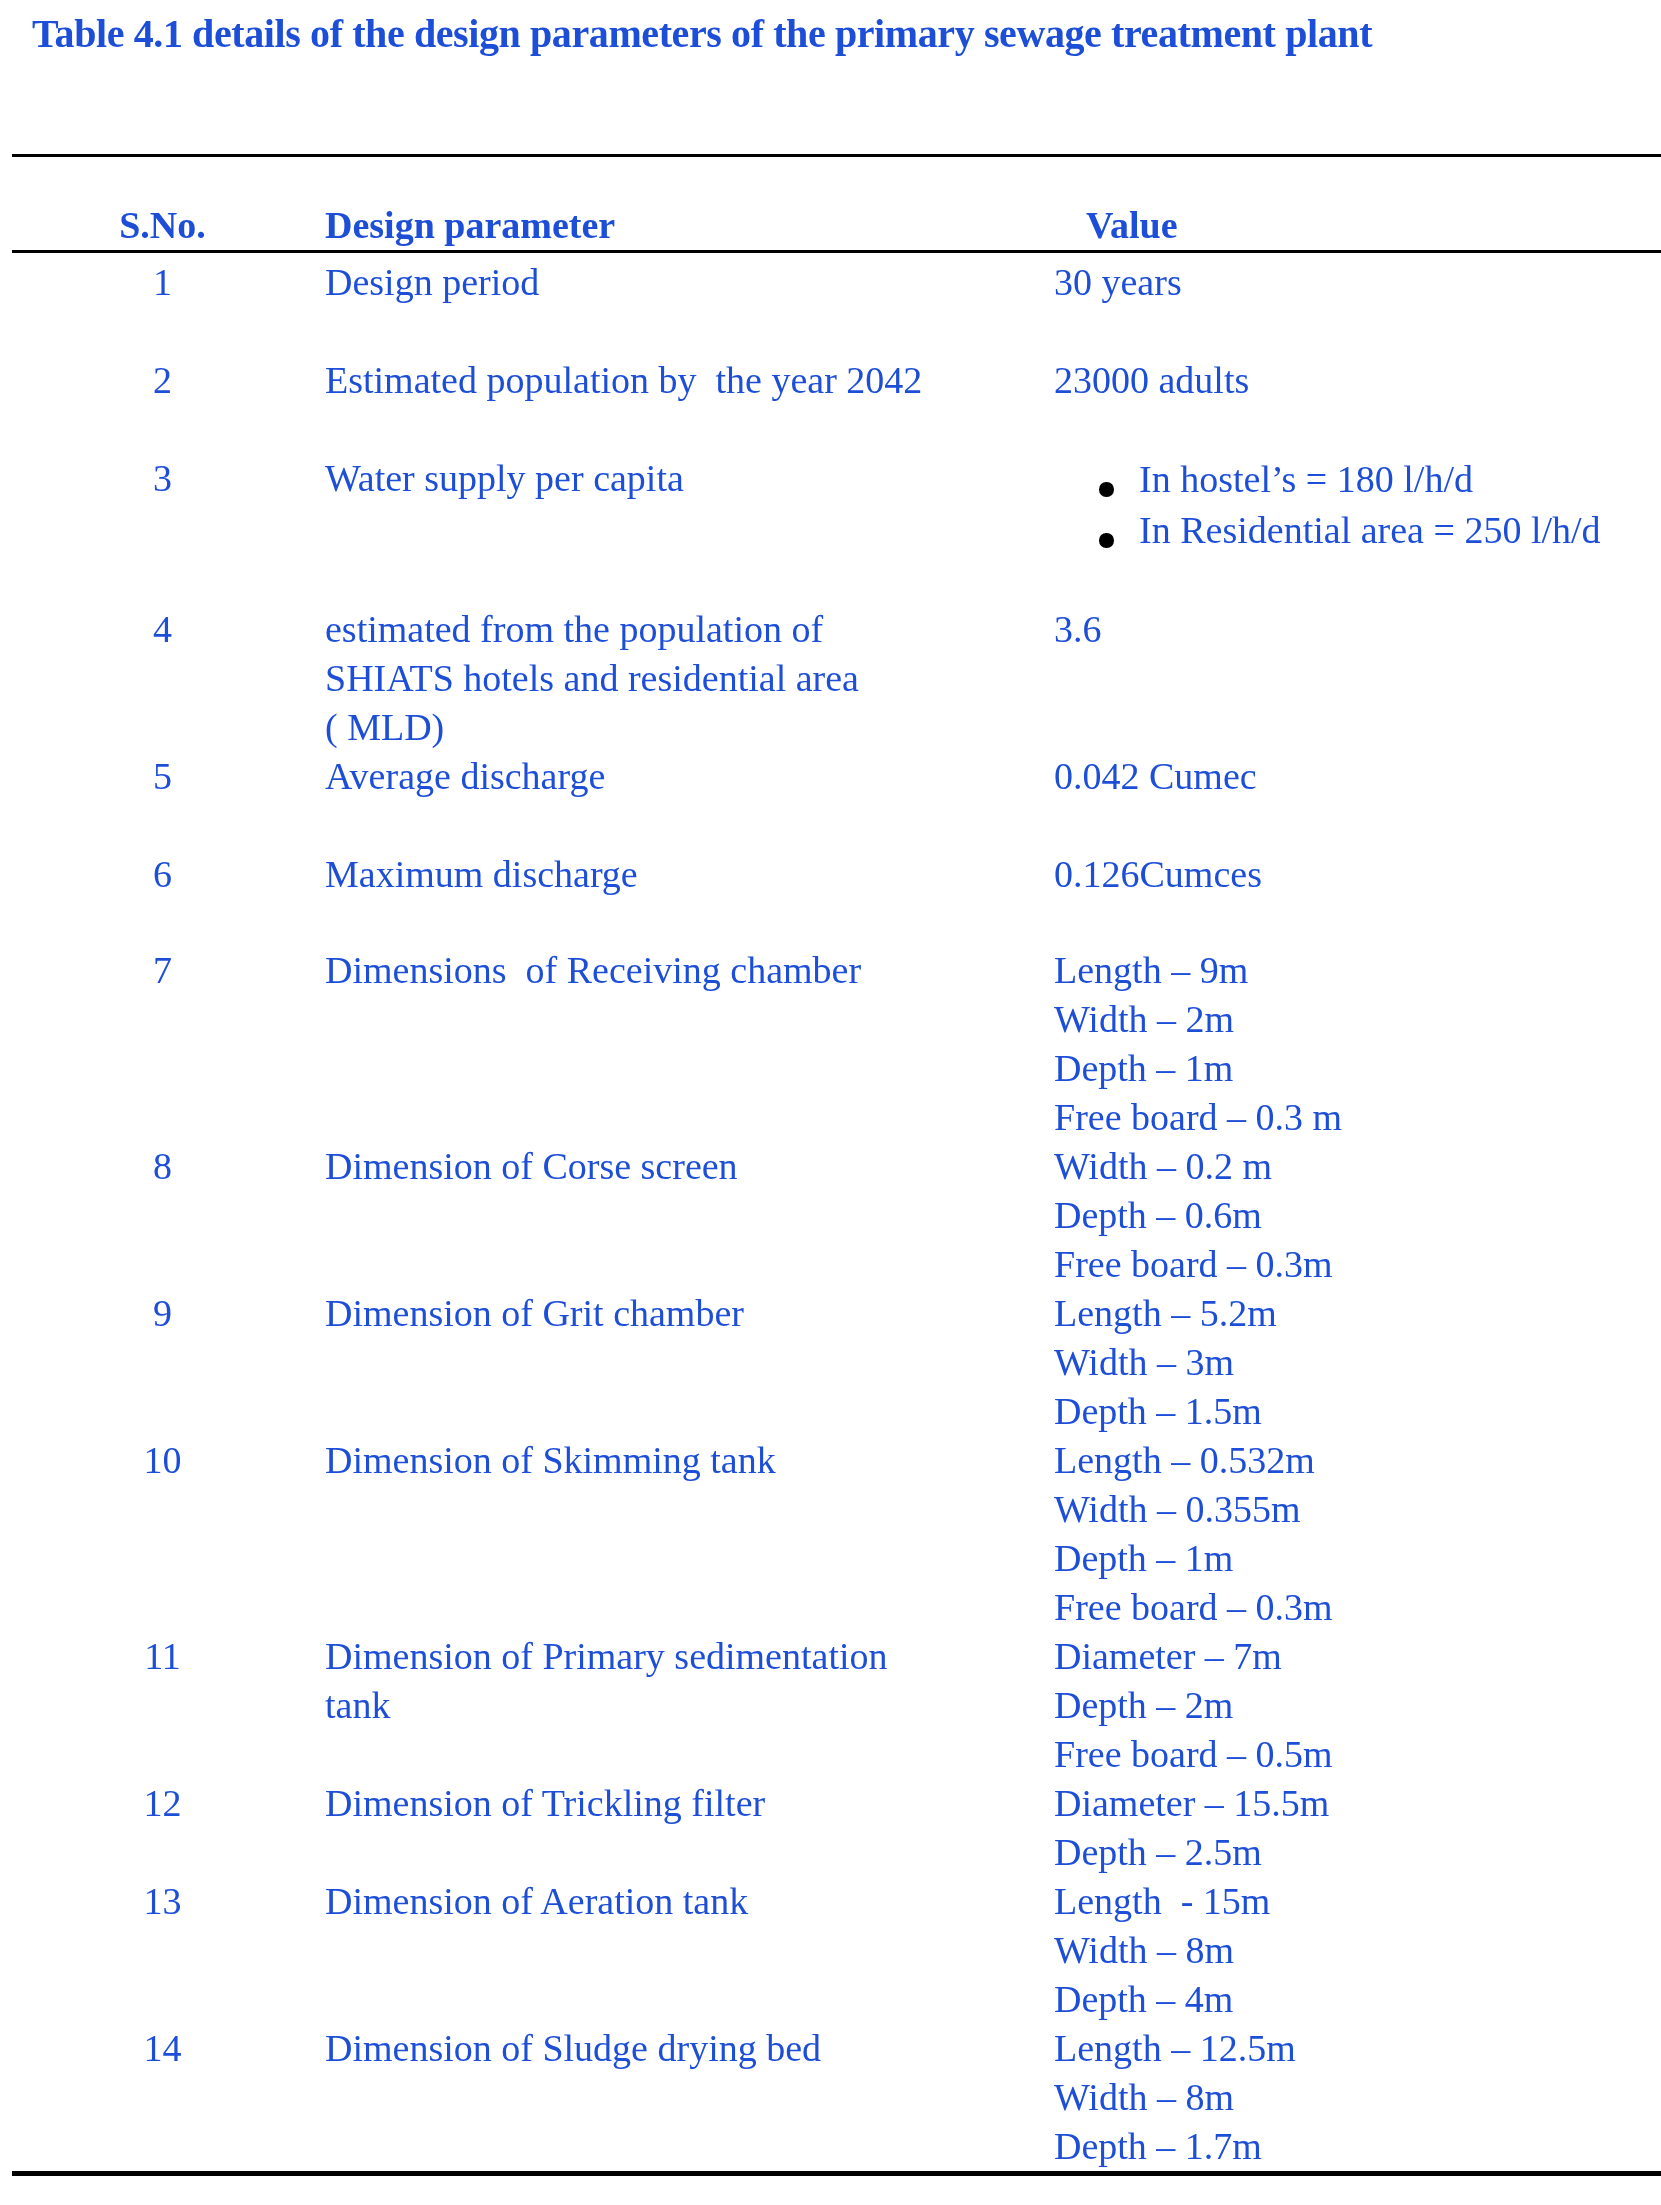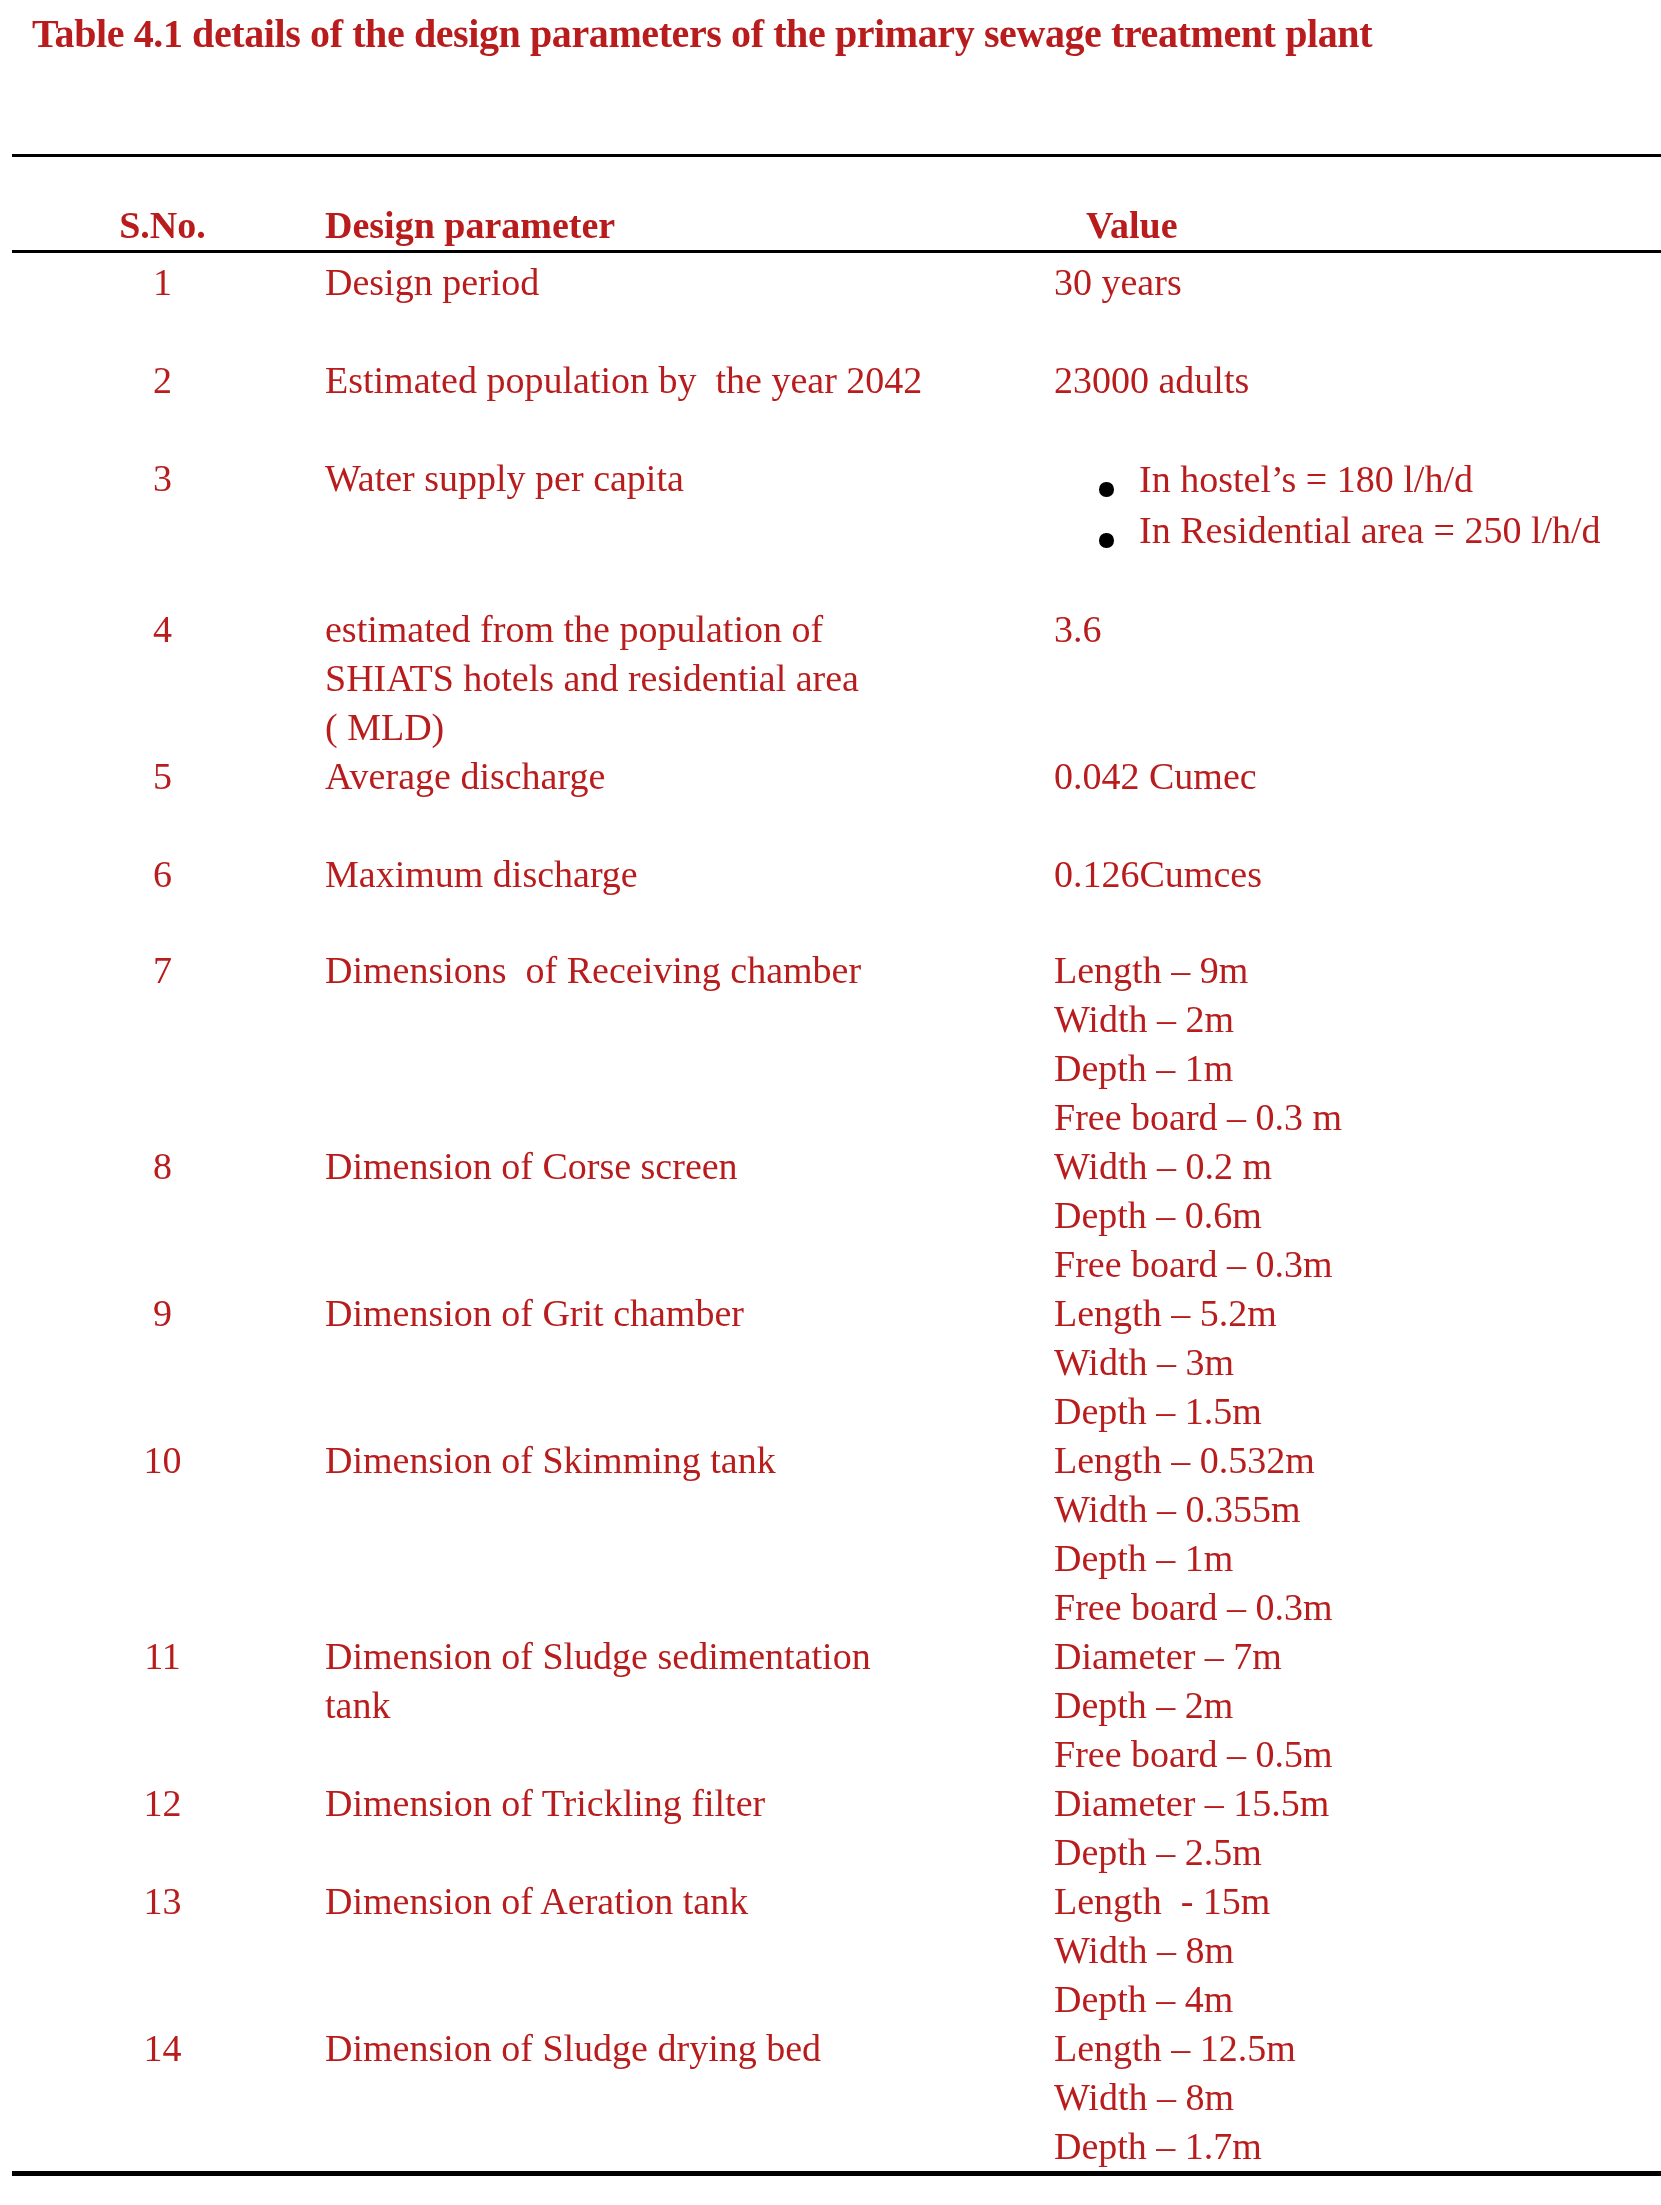--- a/index.html
+++ b/index.html
@@ -6,21 +6,21 @@
     margin: 0;
     padding: 0;
     background: #ffffff;
   }
   .page {
     position: relative;
     width: 1661px;
     height: 2205px;
     box-sizing: border-box;
     background: #ffffff;
-    color: #b91c1c;
+    color: #1d4ed8;
     font-family: "Liberation Serif", serif;
     padding-top: 10.2px;
     overflow: hidden;
   }
   .title {
     margin: 0 0 0 32px;
     font-size: 40px;
     line-height: 48px;
     font-weight: bold;
     letter-spacing: -0.4px;
@@ -210,21 +210,21 @@
           <div class="c3">
             <div class="tline">Length – 0.532m</div>
             <div class="tline">Width – 0.355m</div>
             <div class="tline">Depth – 1m</div>
             <div class="tline">Free board – 0.3m</div>
           </div>
         </div>
         <div class="row body-row">
           <div class="c1">11</div>
           <div class="c2">
-            <div class="tline">Dimension of Sludge sedimentation</div>
+            <div class="tline">Dimension of Primary sedimentation</div>
             <div class="tline">tank</div>
           </div>
           <div class="c3">
             <div class="tline">Diameter – 7m</div>
             <div class="tline">Depth – 2m</div>
             <div class="tline">Free board – 0.5m</div>
           </div>
         </div>
         <div class="row body-row">
           <div class="c1">12</div>

